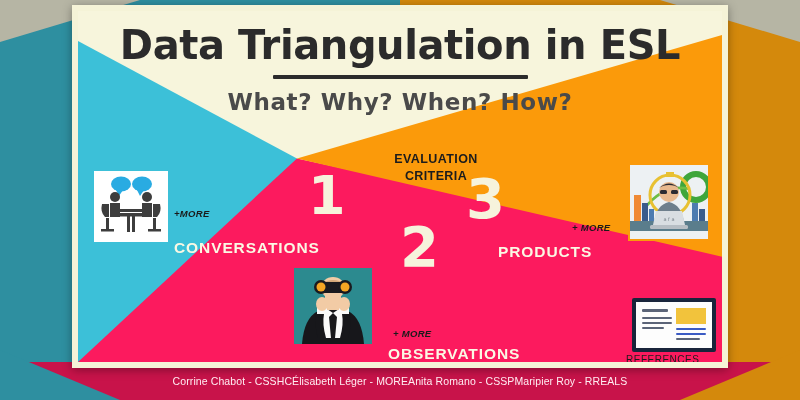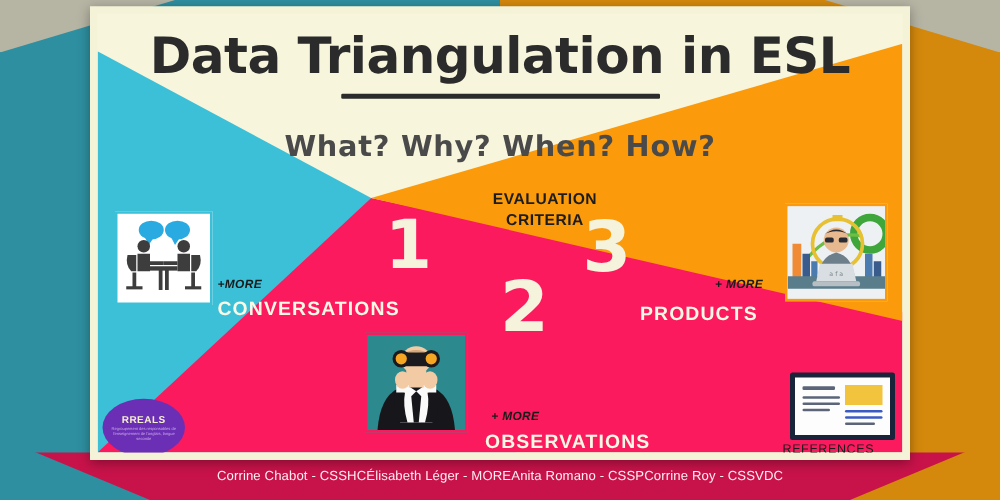--- a/index.html
+++ b/index.html
@@ -72,21 +72,21 @@
   .title-block{position:absolute;left:0;top:14px;width:100%;text-align:center;z-index:8;}
   .main-title{
     font-size:40px;font-weight:bold;color:#2B2B2B;
     letter-spacing:-0.4px;line-height:1;
     font-family:"DejaVu Sans","Liberation Sans",sans-serif;
   }
   .title-rule{
     width:255px;height:4px;background:#2B2B2B;margin:10px auto 0 auto;border-radius:1px;
   }
   .subtitle{
-    margin-top:26px;font-size:23px;font-weight:bold;color:#4A4A4A;
+    margin-top:10px;font-size:23px;font-weight:bold;color:#4A4A4A;
     letter-spacing:.6px;
     font-family:"DejaVu Sans","Liberation Sans",sans-serif;
   }
 
   
   .eval-criteria{
     position:absolute;left:278px;top:140px;width:160px;text-align:center;
     font-size:12.5px;font-weight:bold;color:#1C1C1C;letter-spacing:.4px;
     line-height:1.35;z-index:12;
   }
@@ -100,27 +100,27 @@
   .num-2{left:322px;top:212px;font-size:56px;}
   .num-3{left:388px;top:164px;font-size:56px;}
 
   
   .sec-label{
     position:absolute;color:#FBF8E4;font-weight:bold;font-size:15.5px;
     letter-spacing:.9px;z-index:12;white-space:nowrap;margin-top:48px;
   }
   .lbl-conv{left:96px;top:180px;}
   .lbl-obs{left:310px;top:286px;}
-  .lbl-prod{left:434px;top:184px;}
+  .lbl-prod{left:420px;top:184px;}
 
   .more{
     position:absolute;font-style:italic;font-weight:bold;font-size:9.5px;
     color:#1A1A1A;letter-spacing:.3px;z-index:12;white-space:nowrap;
   }
-  .more-conv{left:96px;top:211px;}
+  .more-conv{left:96px;top:197px;}
   .more-obs{left:315px;top:317px;}
   .more-prod{left:494px;top:211px;}
 
   
   .tile{position:absolute;z-index:14;}
 
   
   .tile-conv{left:14px;top:158px;width:78px;height:75px;background:#ffffff;
              border:2px solid #3CC0D8;box-sizing:border-box;}
 
@@ -300,26 +300,22 @@
         <div class="ref-line" style="left:6px;top:20px;width:30px;"></div>
         <div class="ref-line" style="left:6px;top:25px;width:22px;"></div>
         <div class="ref-block" style="left:40px;top:6px;width:30px;height:16px;"></div>
         <div class="ref-blue" style="left:40px;top:26px;width:30px;"></div>
         <div class="ref-blue" style="left:40px;top:31px;width:30px;"></div>
         <div class="ref-line" style="left:40px;top:36px;width:24px;"></div>
       </div>
     </div>
     <div class="lbl-ref">REFERENCES</div>
 
-    <div class="rreals">
-      <div class="rreals-title">RREALS</div>
-      <div class="rreals-sub">Regroupement des responsables de l'enseignement de l'anglais, langue seconde</div>
-    </div>
 
   </div>
 </div>
 
 <div class="credits">
   <span class="credit-item">Corrine Chabot - CSSHC</span>
   <span class="credit-item">Élisabeth Léger - MORE</span>
   <span class="credit-item">Anita Romano - CSSP</span>
-  <span class="credit-item">Corrine Roy - CSSVDC</span>
+  <span class="credit-item">Maripier Roy - RREALS</span>
 </div>
 
 </body></html>

